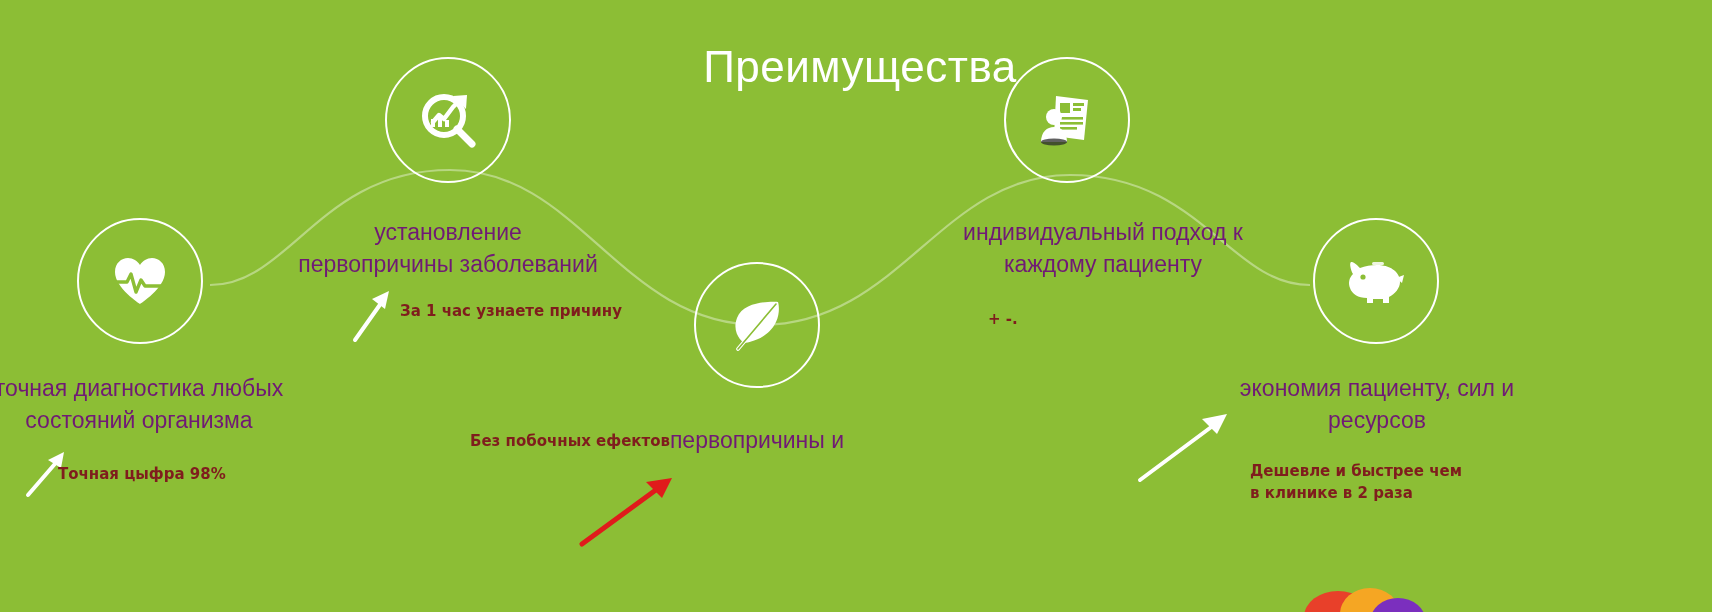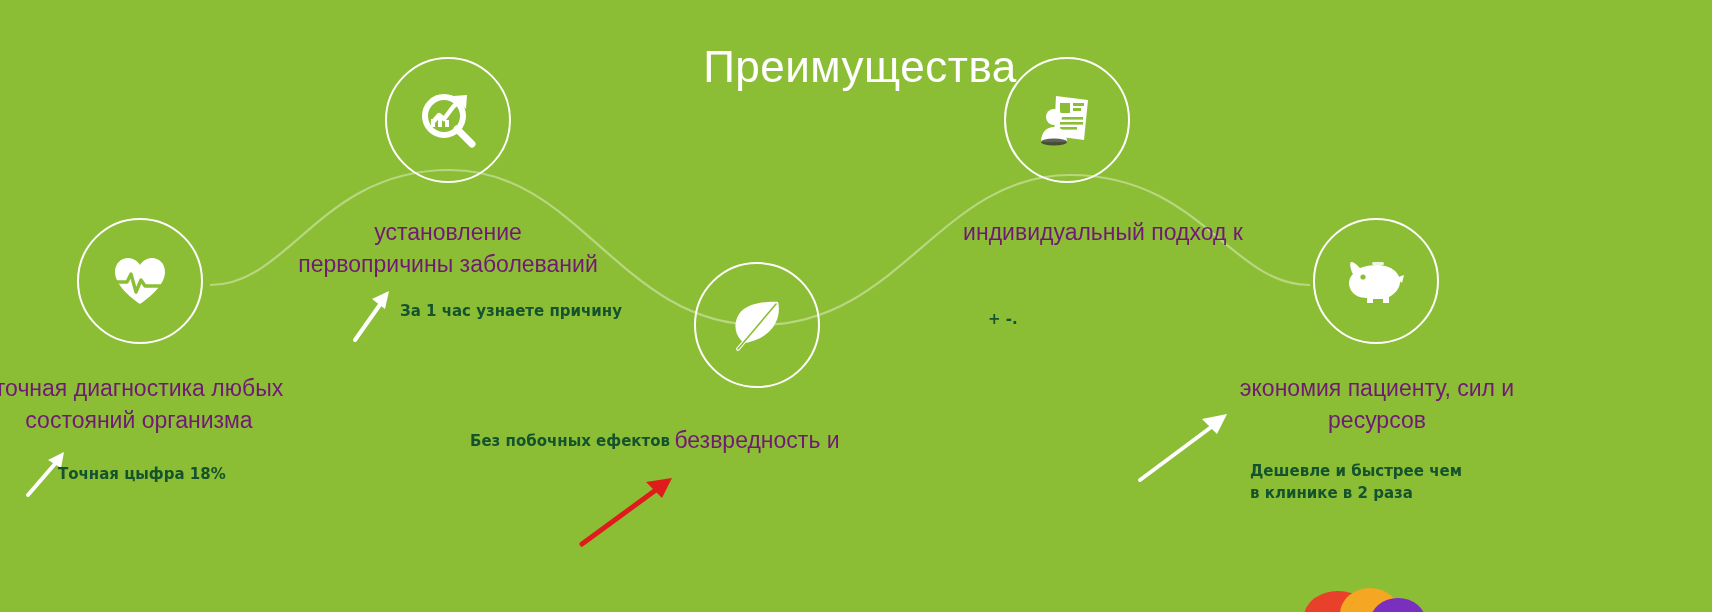--- a/index.html
+++ b/index.html
@@ -46,21 +46,21 @@
     color:#701a75;
     font-size:23px;
     font-weight:400;
     line-height:32px;
     text-align:center;
     font-family:"Liberation Sans", sans-serif;
   }
   
   .anno-text{
     position:absolute;
-    color:#14532d;
+    color:#7f1d1d;
     font-size:15px;
     font-weight:bold;
     line-height:22px;
     font-family:"DejaVu Sans", sans-serif;
   }
   .anno-arrow{position:absolute;pointer-events:none;}
   
   .blob{
     position:absolute;
     right:280px;bottom:-40px;
@@ -149,37 +149,38 @@
     <div>точная диагностика любых</div>
     <div>состояний организма</div>
   </div>
 
   <div class="node-label" style="left:288px;top:216px;width:320px;">
     <div>установление</div>
     <div>первопричины заболеваний</div>
   </div>
 
   <div class="node-label" style="left:597px;top:424px;width:320px;">
-    <div>безвредность и</div>
+    <div>первопричины и</div>
   </div>
 
   <div class="node-label" style="left:942px;top:216px;width:322px;">
     <div>индивидуальный подход к</div>
+    <div>каждому пациенту</div>
   </div>
 
   <div class="node-label" style="left:1216px;top:372px;width:322px;">
     <div>экономия пациенту, сил и</div>
     <div>ресурсов</div>
   </div>
 
   <svg class="anno-arrow" style="left:24px;top:448px;" width="46" height="50" viewBox="0 0 46 50" xmlns="http://www.w3.org/2000/svg">
     <path d="M4 47 L36 10" stroke="#ffffff" stroke-width="4" stroke-linecap="round"></path>
     <path d="M40 4 L24 12 L37 20 Z" fill="#ffffff"></path>
   </svg>
-  <div class="anno-text" style="left:58px;top:463px;">Точная цыфра 18%</div>
+  <div class="anno-text" style="left:58px;top:463px;">Точная цыфра 98%</div>
 
   <svg class="anno-arrow" style="left:350px;top:286px;" width="46" height="58" viewBox="0 0 46 58" xmlns="http://www.w3.org/2000/svg">
     <path d="M5 54 L34 13" stroke="#ffffff" stroke-width="4" stroke-linecap="round"></path>
     <path d="M39 5 L22 13 L35 23 Z" fill="#ffffff"></path>
   </svg>
   <div class="anno-text" style="left:400px;top:300px;width:230px;">
     <div>За 1 час узнаете причину</div>
   </div>
 
   <div class="anno-text" style="left:470px;top:430px;">Без побочных ефектов</div>

